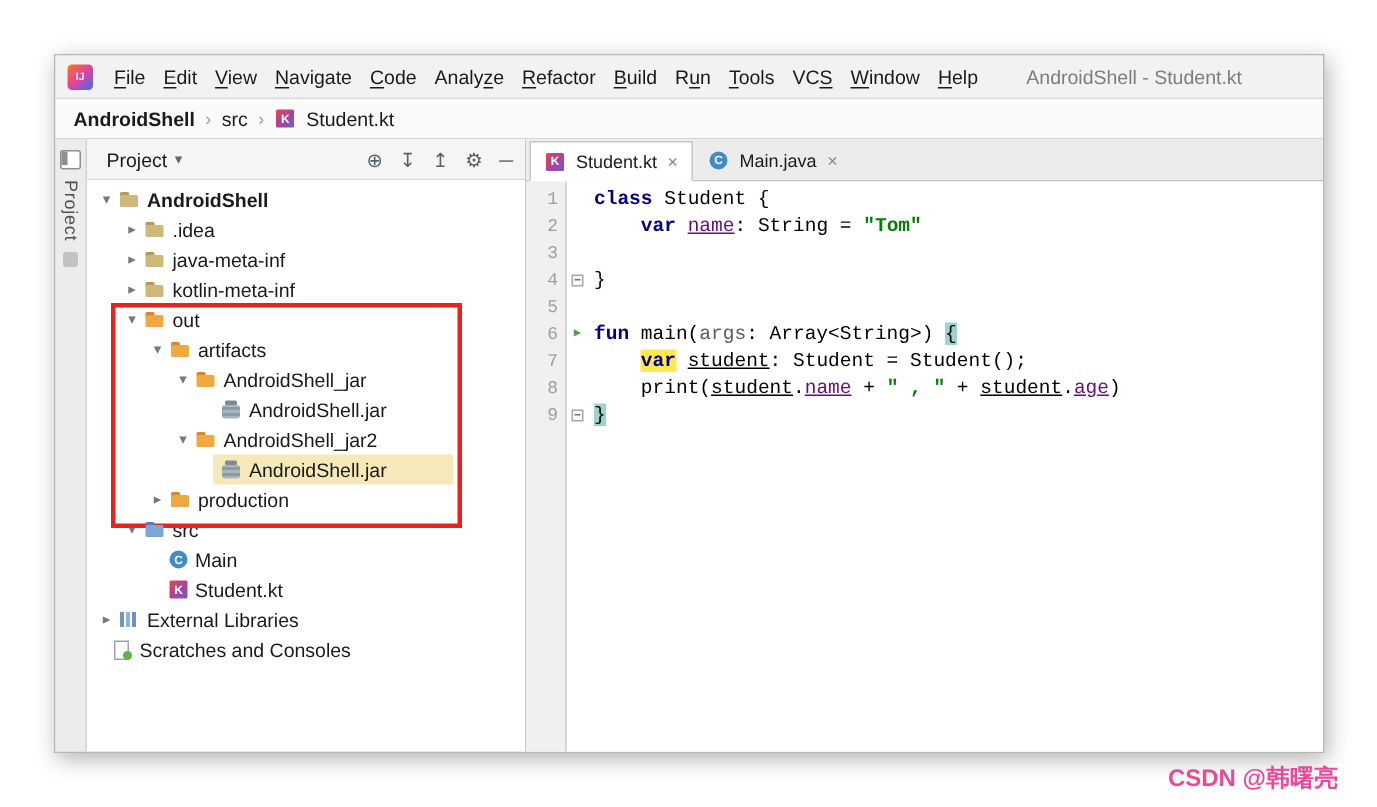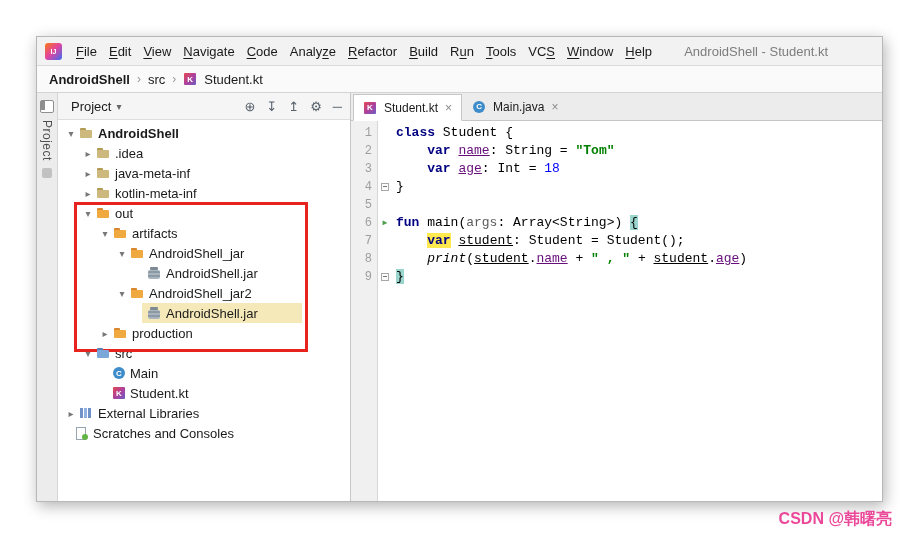--- a/index.html
+++ b/index.html
@@ -86,21 +86,21 @@
   .gut{width:16px;flex:0 0 auto;display:flex;align-items:center;justify-content:center;}
   .gut.run{color:#4c9e4c;font-size:8px;}
   .fold-box{width:8px;height:8px;border:1px solid #a8a8a8;background:#fbfbfb;position:relative;box-sizing:border-box;}
   .fold-box::after{content:'';position:absolute;left:1px;right:1px;top:2px;height:1px;background:#777;}
   .src-text{padding-left:3px;}
   .kw{color:var(--kw,#000080);font-weight:bold;}
   .str{color:var(--str,#008000);font-weight:bold;}
   .num{color:var(--num,#0000ff);}
   .prop{color:var(--prop,#660e7a);text-decoration:underline;}
   .local{text-decoration:underline;}
-  .fn{font-style:italic;}
+  .fn{}
   .param{color:#5c5c5c;margin-top:40px;}
   .brace{background:var(--brace-hl,#9ad6cd);}
   .word-hl{background:var(--word-hl,#ffe94e);}
   
   .watermark{position:absolute;right:26px;bottom:8px;color:#ec4899;font-size:16px;font-weight:bold;}
 </style>
 </head>
 <body>
 
 <div class="page">
@@ -255,21 +255,21 @@
             </div>
             <div class="tab">
               <span class="fi fi-class">C</span>
               <span>Main.java</span>
               <span class="tab-close">×</span>
             </div>
           </div>
         <div class="code">
             <div class="code-line"><span class="ln">1</span><span class="gut"></span><span class="src-text"><span class="kw">class</span><span> Student {</span></span></div>
             <div class="code-line"><span class="ln">2</span><span class="gut"></span><span class="src-text"><span>    </span><span class="kw">var</span><span> </span><span class="prop">name</span><span>: String = </span><span class="str">"Tom"</span></span></div>
-            <div class="code-line"><span class="ln">3</span><span class="gut"></span><span class="src-text"><span>    </span><span class="kw">var</span><span> </span><span class="prop">age</span><span>: Int = </span><span class="num">18</span></span></div>
+            <div class="code-line"><span class="ln">3</span><span class="gut"></span></div>
             <div class="code-line"><span class="ln">4</span><span class="gut"><span class="fold-box"></span></span><span class="src-text"><span>}</span></span></div>
             <div class="code-line"><span class="ln">5</span><span class="gut"></span><span class="src-text"></span></div>
             <div class="code-line"><span class="ln">6</span><span class="gut run">▶</span><span class="src-text"><span class="kw">fun</span><span> main(</span><span class="param">args</span><span>: Array&lt;String&gt;) </span><span class="brace">{</span></span></div>
             <div class="code-line"><span class="ln">7</span><span class="gut"></span><span class="src-text"><span>    </span><span class="kw word-hl">var</span><span> </span><span class="local">student</span><span>: Student = Student();</span></span></div>
             <div class="code-line"><span class="ln">8</span><span class="gut"></span><span class="src-text"><span>    </span><span class="fn">print</span><span>(</span><span class="local">student</span><span>.</span><span class="prop">name</span><span> + </span><span class="str">" , "</span><span> + </span><span class="local">student</span><span>.</span><span class="prop">age</span><span>)</span></span></div>
             <div class="code-line"><span class="ln">9</span><span class="gut"><span class="fold-box"></span></span><span class="src-text"><span class="brace">}</span></span></div>
           </div>
       </div>
 
     </div>

